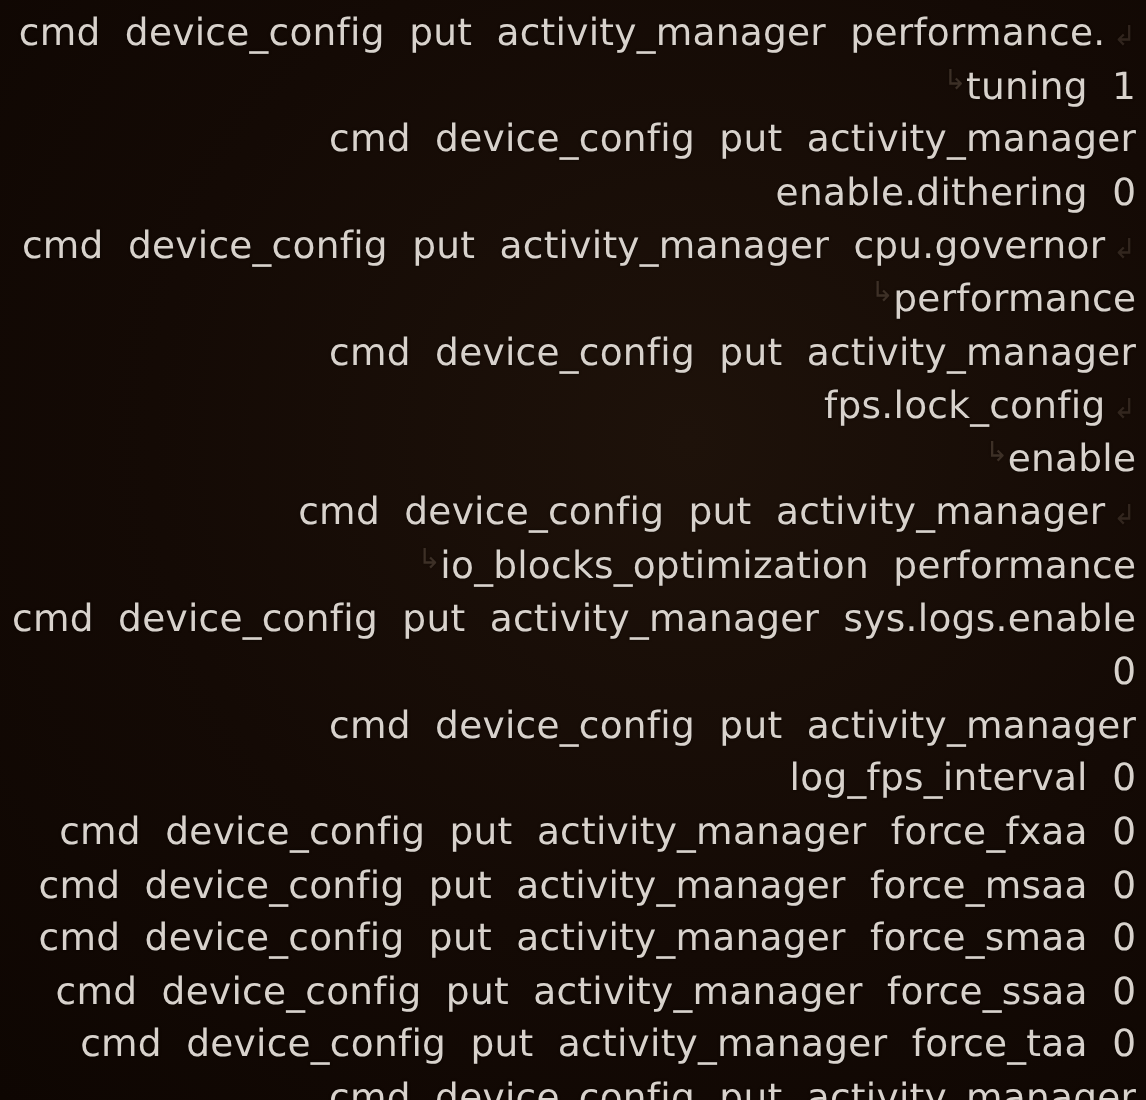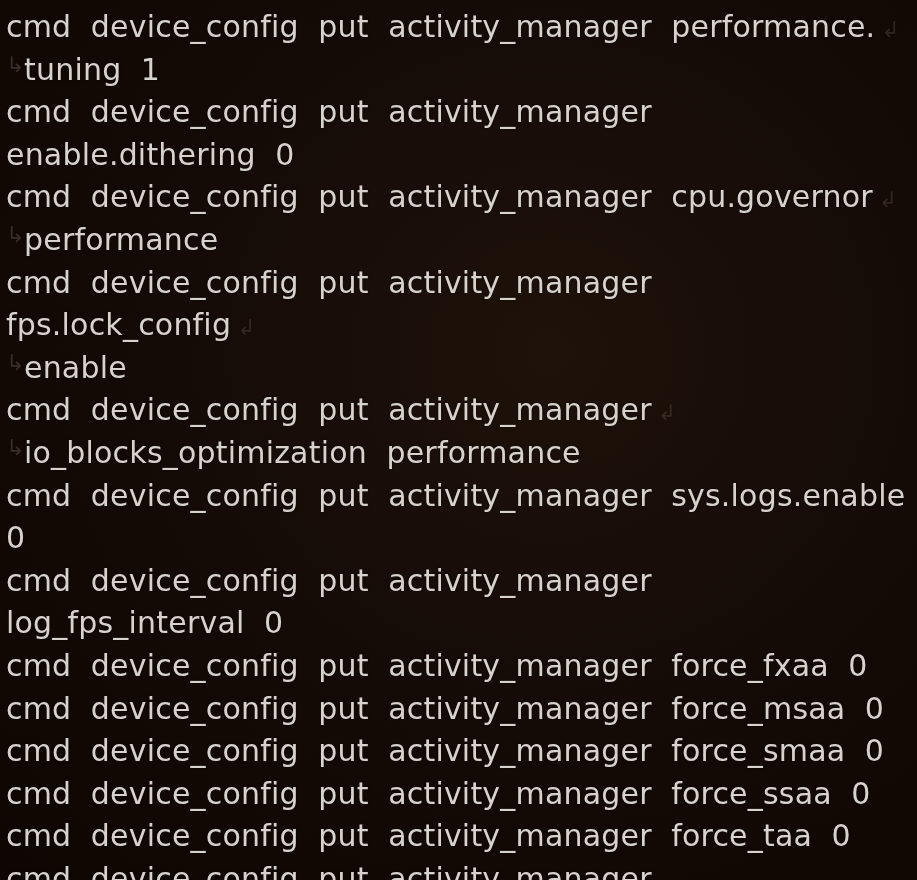--- a/index.html
+++ b/index.html
@@ -20,20 +20,21 @@
     padding: 6px 8px 8px 6px;
     font-family: "DejaVu Sans", "Liberation Sans", "Helvetica Neue", Arial, sans-serif;
     font-size: 30px;
     line-height: 1.42;
     color: #d8d2cc;
     letter-spacing: 0.2px;
     white-space: pre-wrap;
     word-break: break-word;
     text-shadow: 0 0 2px rgba(0,0,0,0.6);
     filter: blur(0.25px);
+    text-align: right;
   }
   .line {
     display: block;
   }
   .cont {
     padding-left: 18px;
   }
   .cont::before {
     content: "↳";
     position: absolute;

